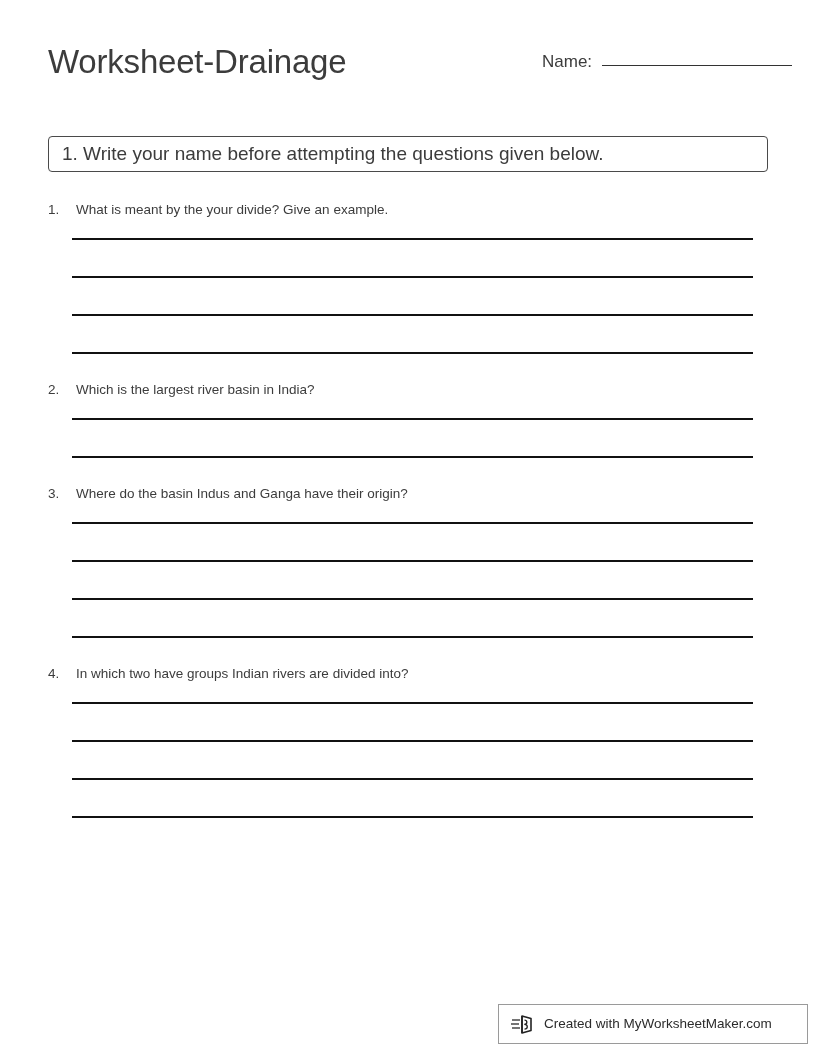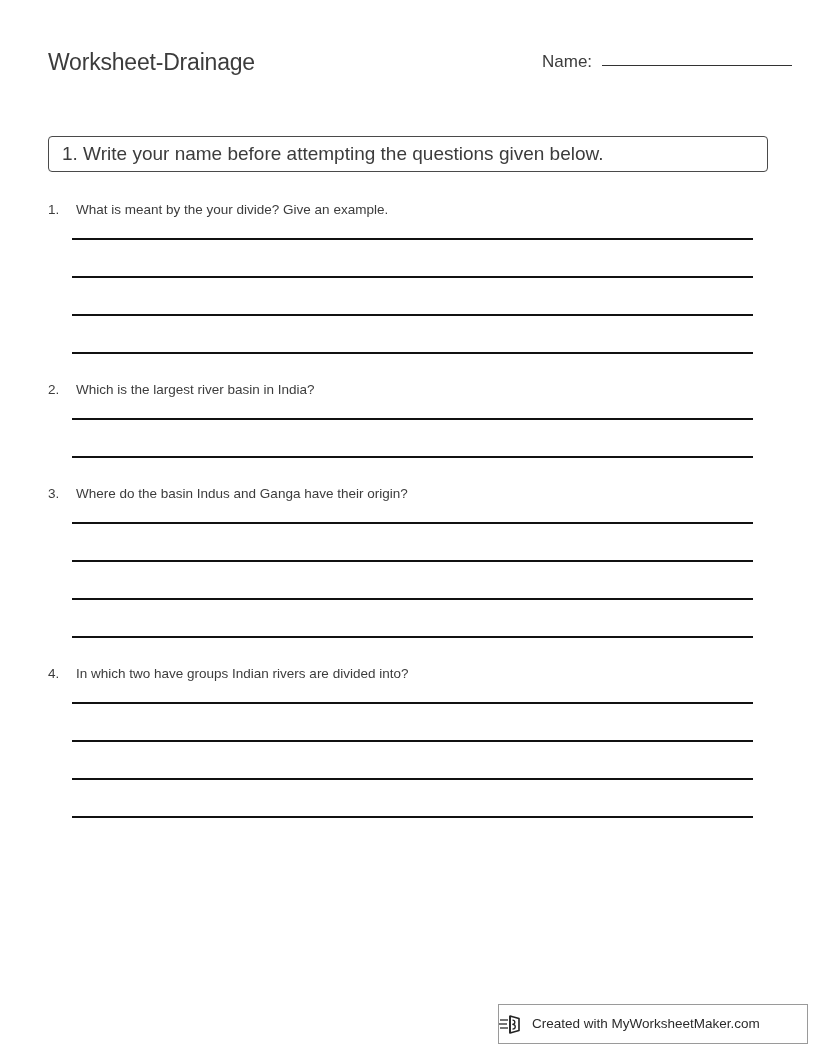--- a/index.html
+++ b/index.html
@@ -29,21 +29,21 @@
     position: absolute;
     left: 48px;
     top: 42px;
     width: 720px;
     height: 56px;
   }
   .worksheet-title {
     position: absolute;
     left: 0;
     top: 0;
-    font-size: 23px;
+    font-size: 33px;
     font-weight: 400;
     letter-spacing: -0.2px;
     color: #3c3c3c;
     line-height: 40px;
     white-space: nowrap;
   }
   .name-block {
     position: absolute;
     left: 458px;
     top: 9px;
@@ -135,20 +135,21 @@
     position: absolute;
     left: 498px;
     top: 1004px;
     width: 310px;
     height: 40px;
     border: 1px solid #9a9a9a;
     background: #ffffff;
     box-sizing: border-box;
     display: flex;
     align-items: center;
+    padding-left: 12px;
   }
   .badge-icon {
     width: 26px;
     height: 22px;
     flex: 0 0 26px;
     position: relative;
     margin-right: 7px;
   }
   .badge-text {
     font-size: 13.5px;

